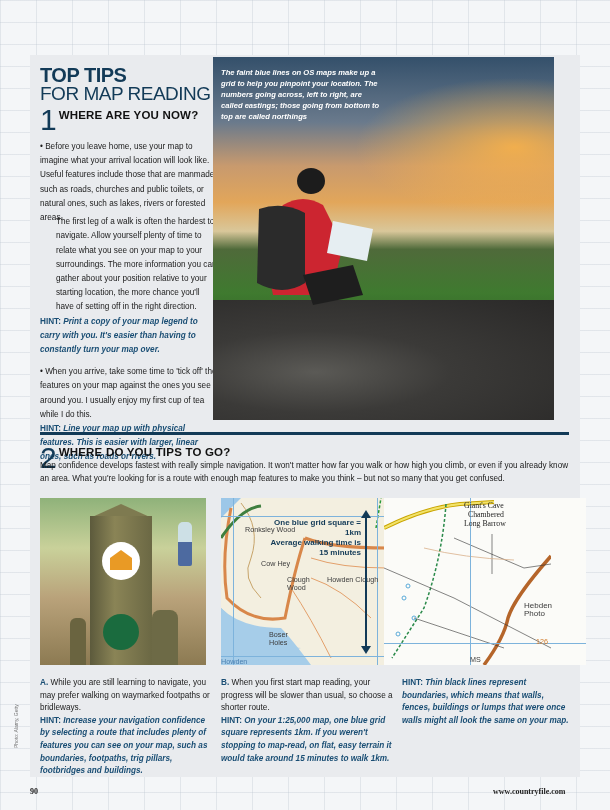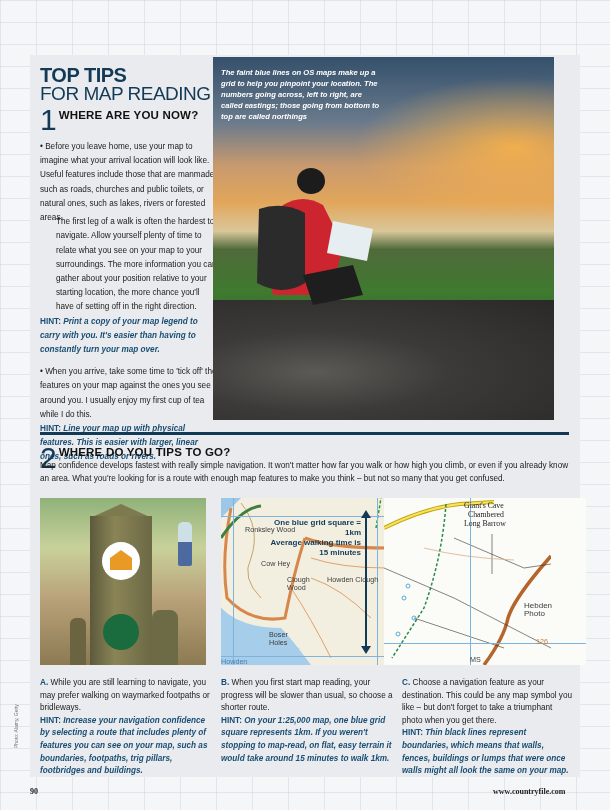--- a/index.html
+++ b/index.html
@@ -194,19 +194,18 @@
 
 <div class="cap cap-a">
   <p class="body"><span class="cap-letter">A.</span><span> While you are still learning to navigate, you may prefer walking on waymarked footpaths or bridleways.</span></p>
   <p class="hint"><span class="hint-label">HINT:</span><span> Increase your navigation confidence by selecting a route that includes plenty of features you can see on your map, such as boundaries, footpaths, trig pillars, footbridges and buildings.</span></p>
 </div>
 <div class="cap cap-b">
   <p class="body"><span class="cap-letter">B.</span><span> When you first start map reading, your progress will be slower than usual, so choose a shorter route.</span></p>
   <p class="hint"><span class="hint-label">HINT:</span><span> On your 1:25,000 map, one blue grid square represents 1km. If you weren't stopping to map-read, on flat, easy terrain it would take around 15 minutes to walk 1km.</span></p>
 </div>
 <div class="cap cap-c">
-  <p class="body"><span class="cap-letter">C.</span><span> Choose a navigation feature as your destination. This could be any map symbol you like – but don't forget to take a triumphant photo when you get there.</span></p>
   <p class="hint"><span class="hint-label">HINT:</span><span> Thin black lines represent boundaries, which means that walls, fences, buildings or lumps that were once walls might all look the same on your map.</span></p>
 </div>
 
 <div class="credit">Photo: Alamy, Getty</div>
 <div class="pagenum">90</div>
 <div class="url">www.countryfile.com</div>
 
 </body></html>

